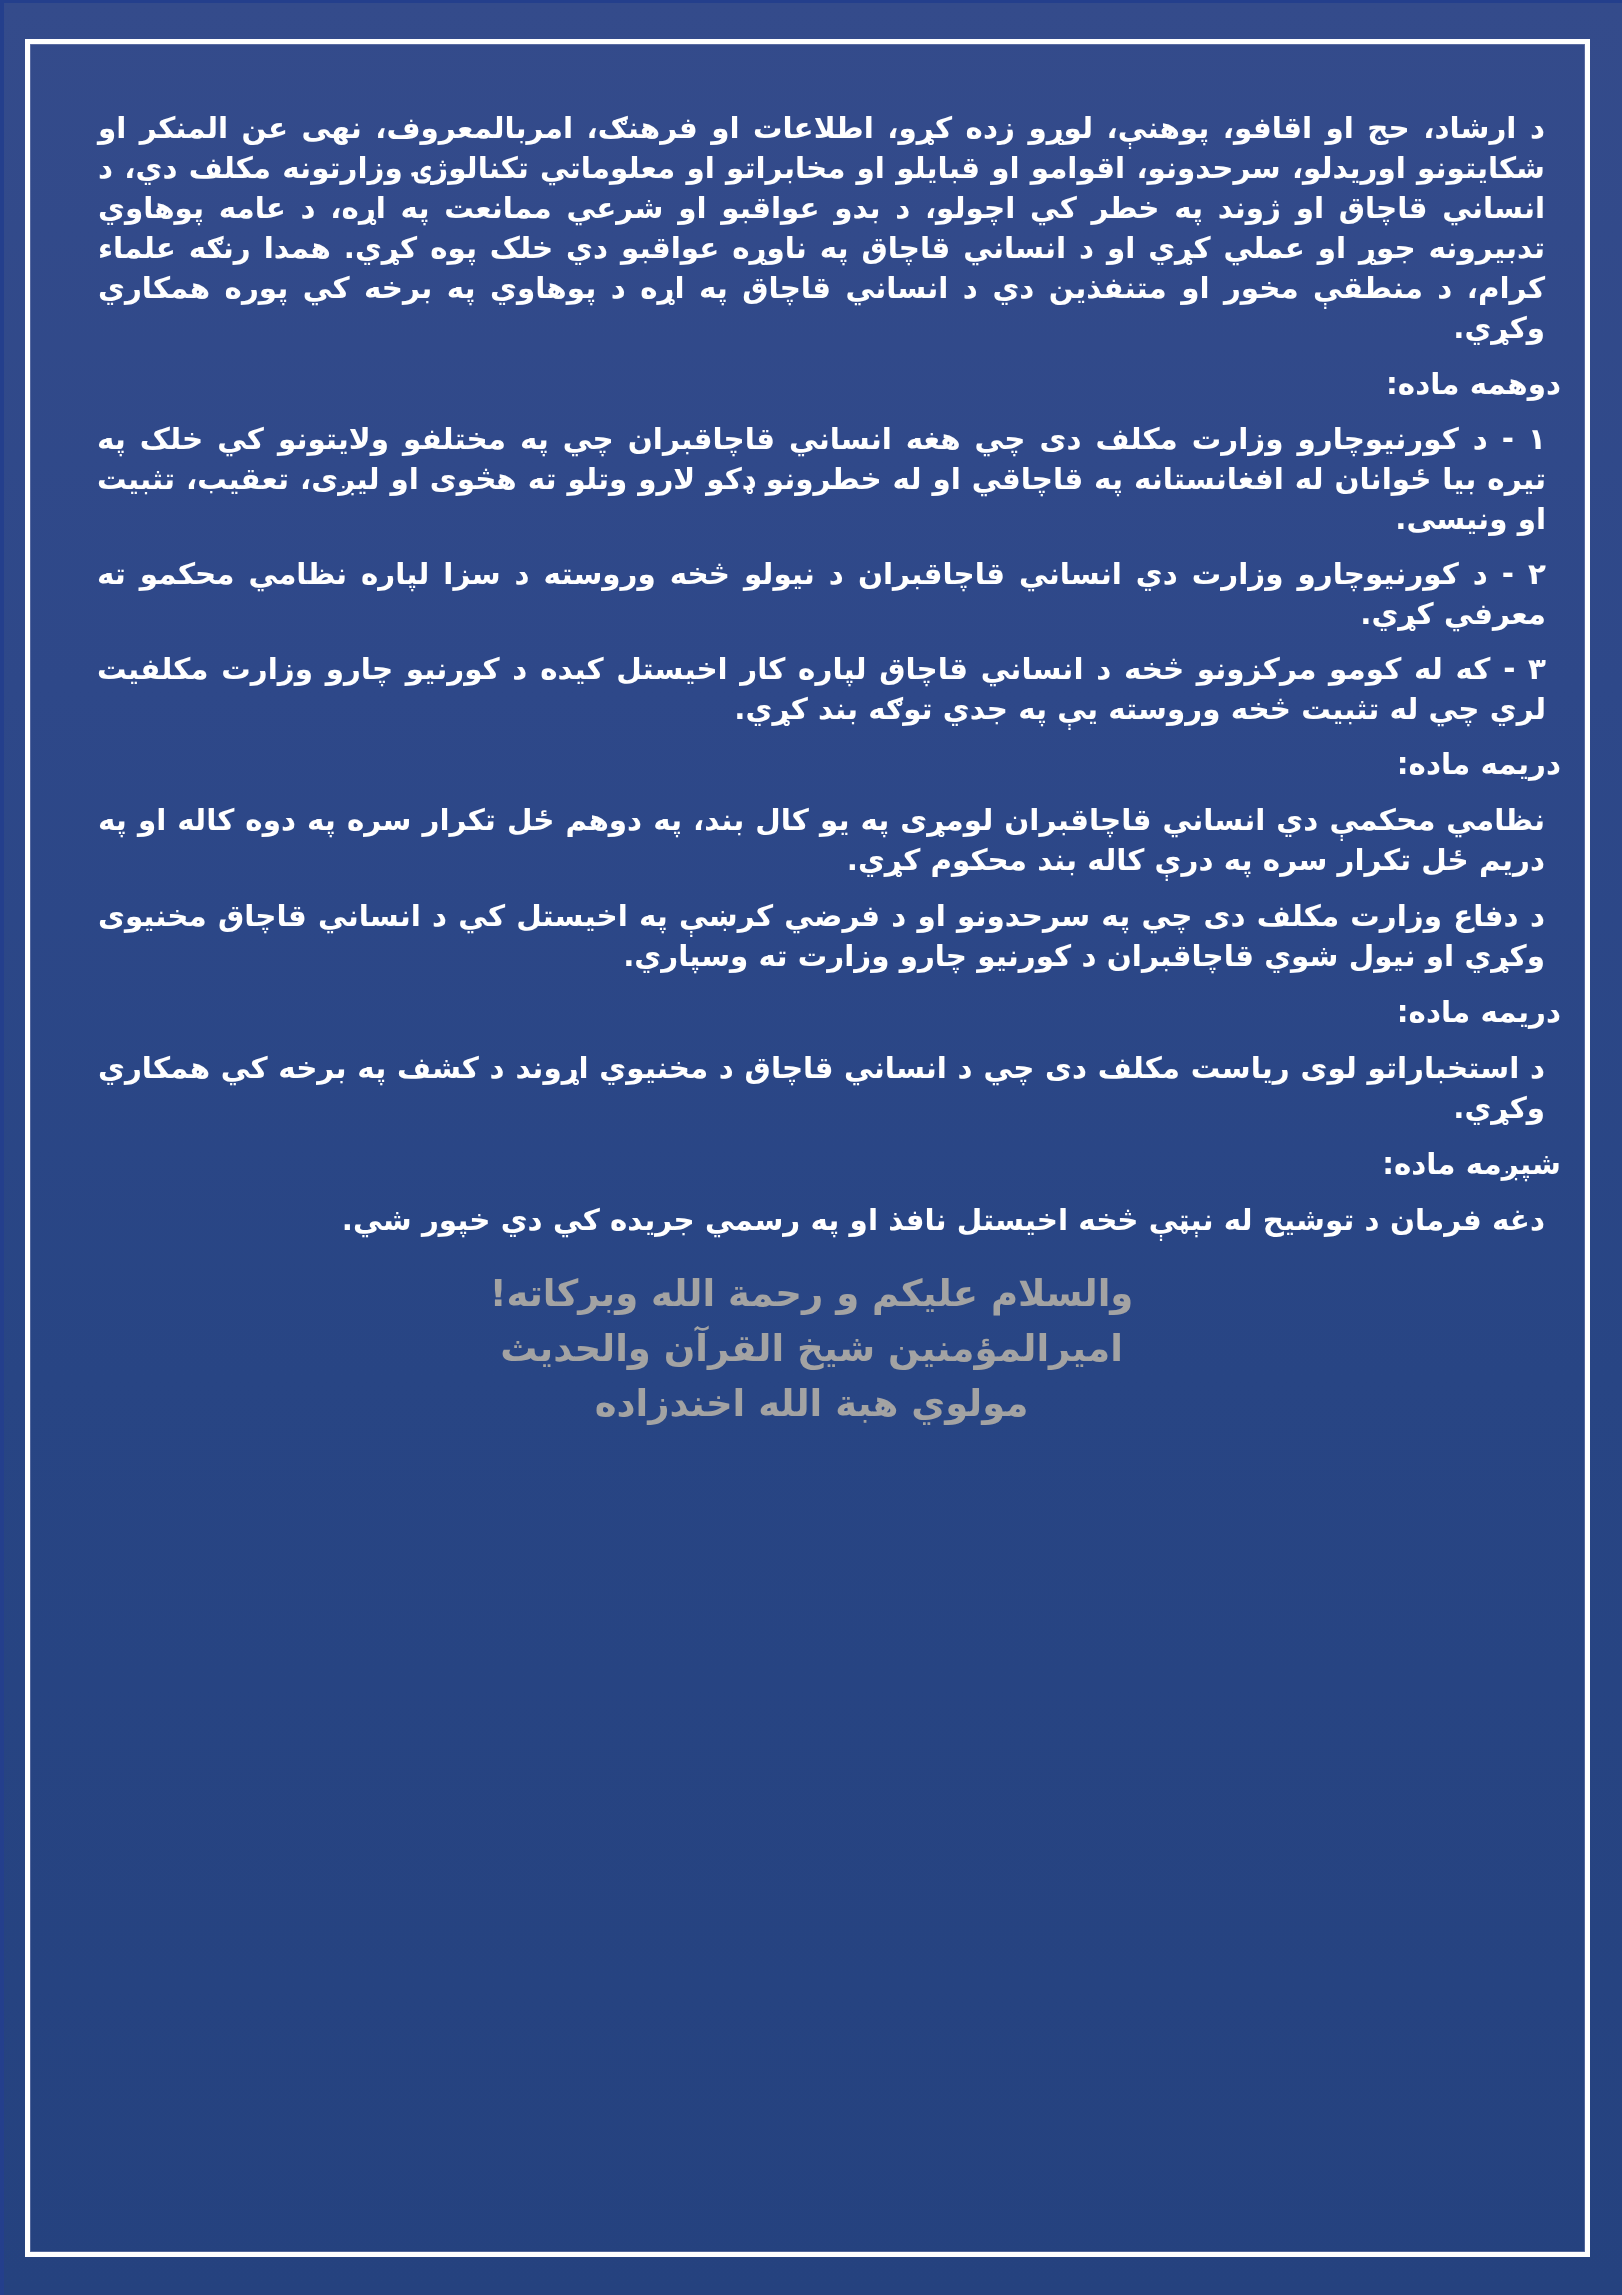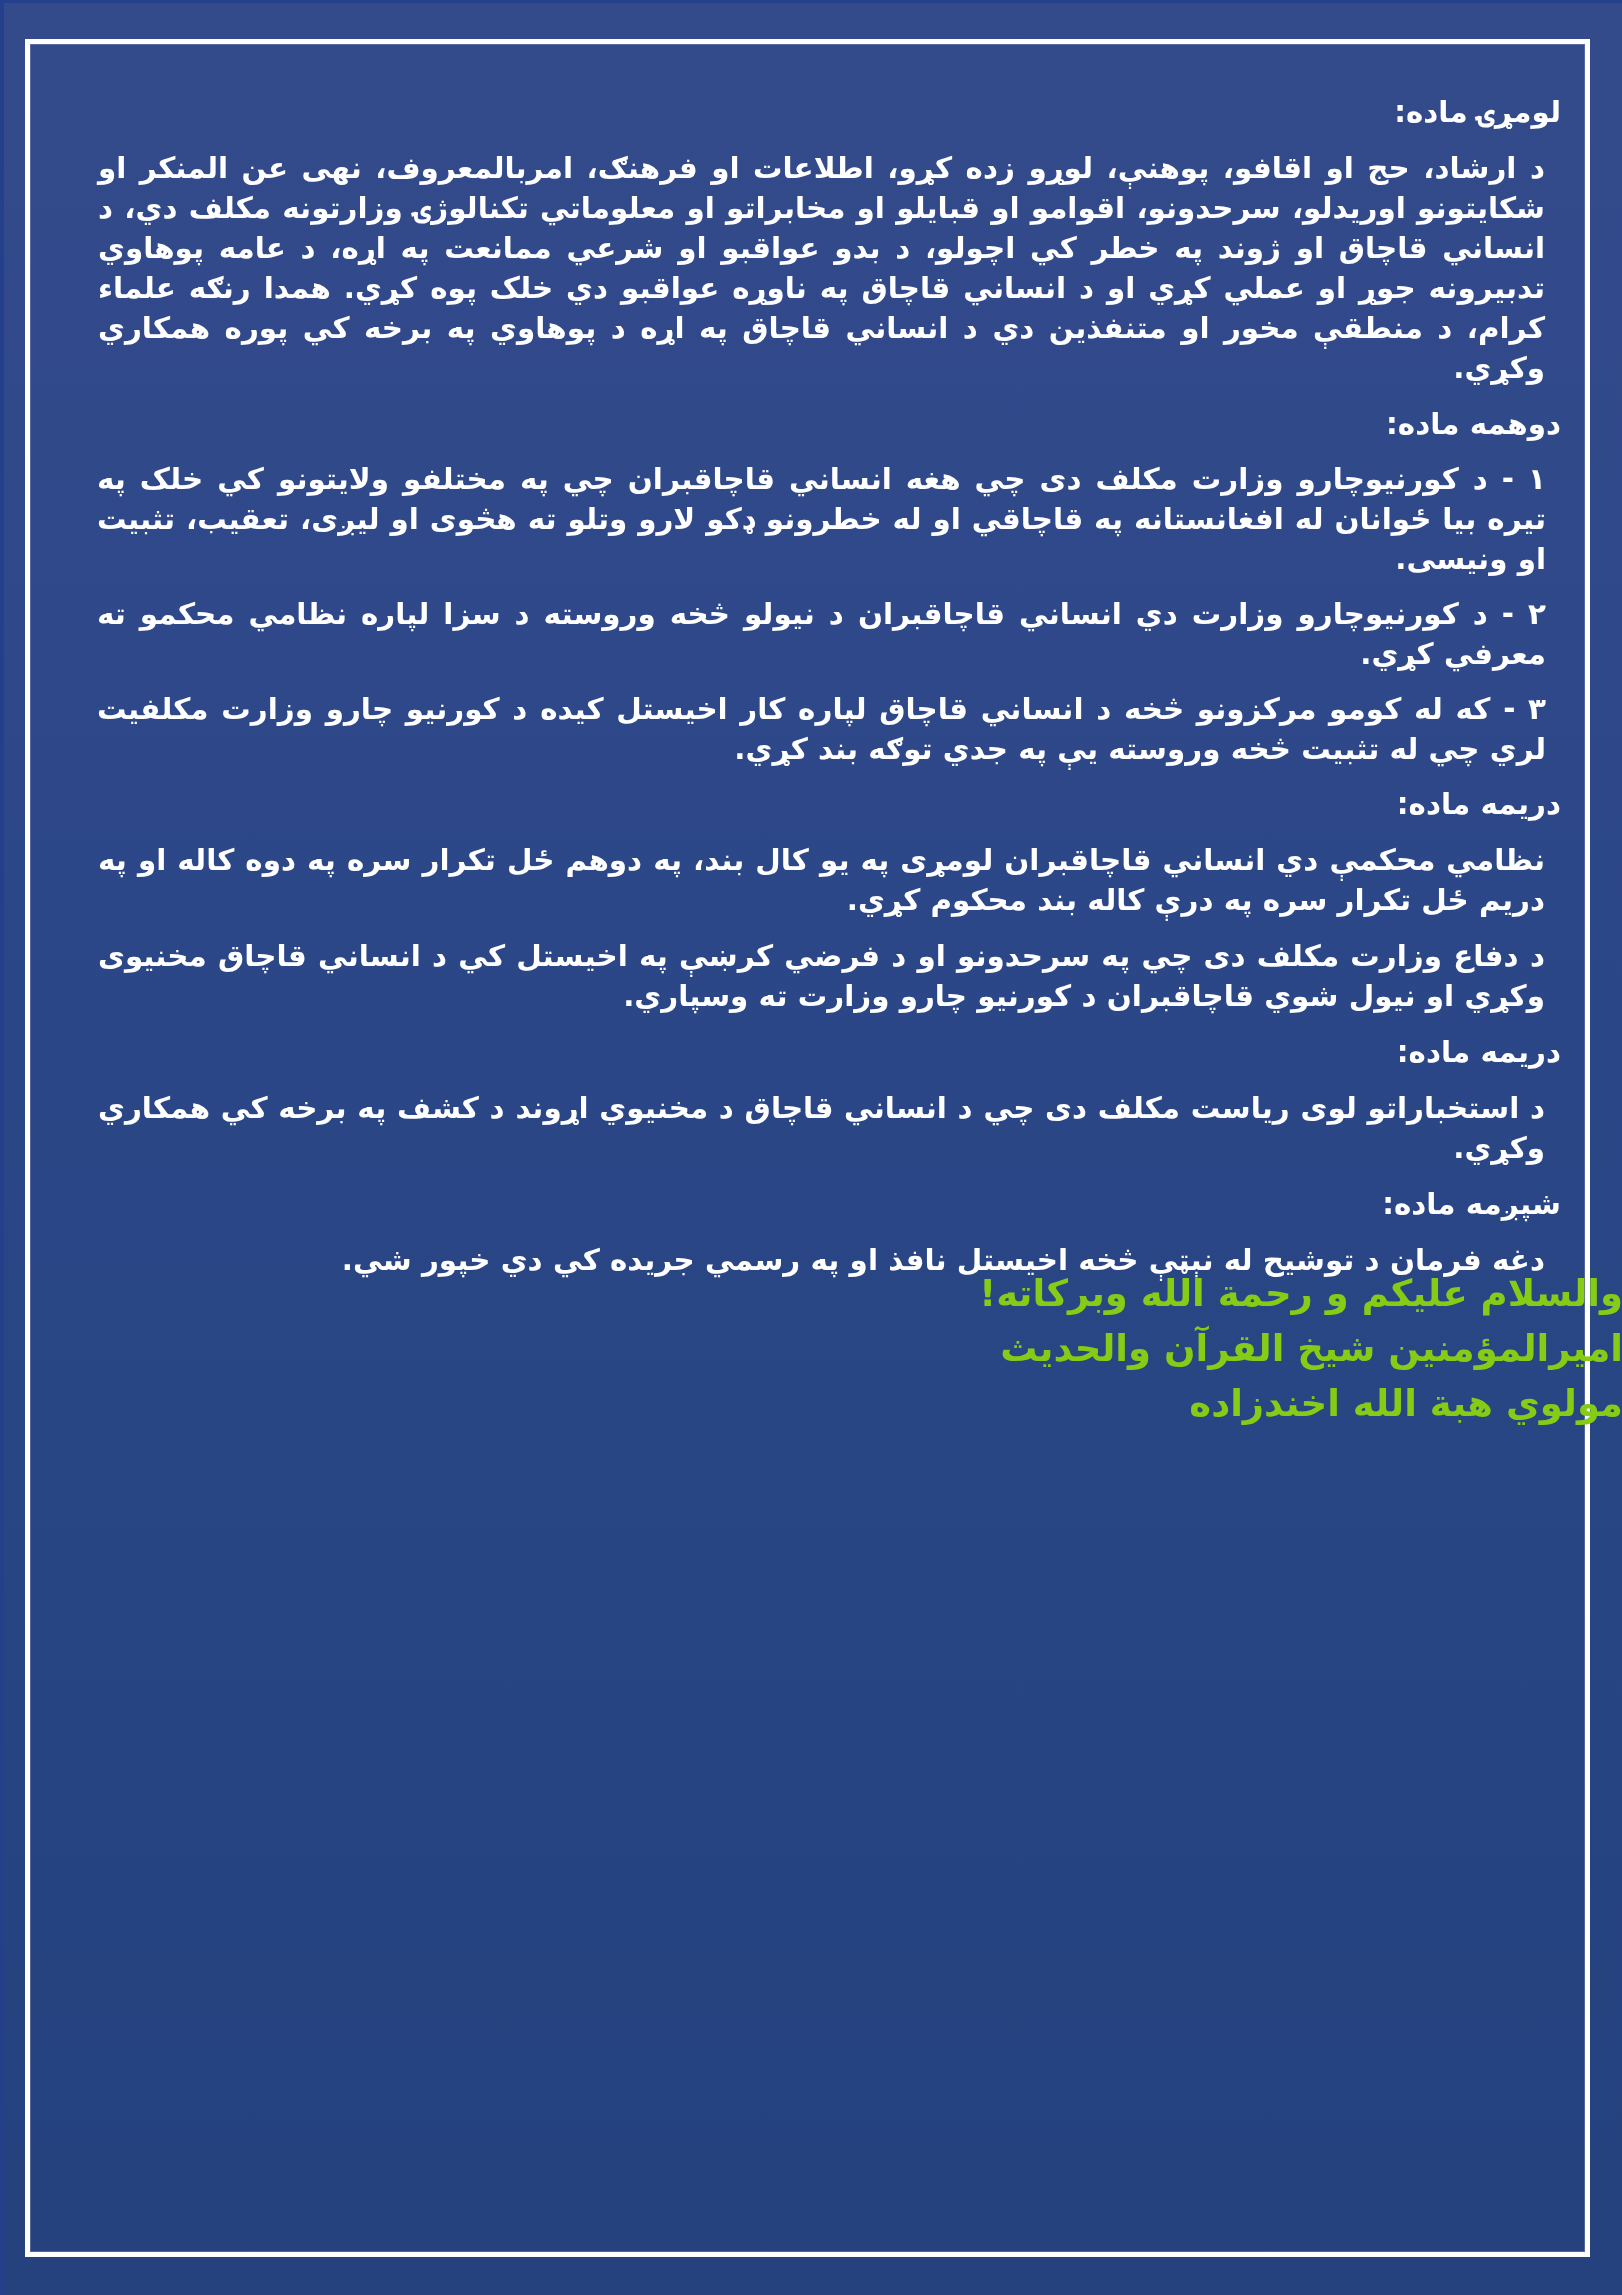--- a/index.html
+++ b/index.html
@@ -66,43 +66,42 @@
     .content .clause {
       display: block;
       margin: 15px;
     }
     .closing {
       position: absolute;
       left: 0;
       right: 0;
       top: 1266px;
       direction: rtl;
-      text-align: right;
-      color: #84cc16;
+      text-align: center;
+      color: #a3a3a3;
       font-family: "DejaVu Sans", sans-serif;
       font-weight: bold;
       font-size: 37px;
       line-height: 55px;
     }
     .closing span {
       display: block;
     }
   </style>
 </head>
 <body>
 
 <div class="page"></div>
 <div class="bg-left"></div>
 <div class="bg-top"></div>
 
 <div class="frame"></div>
 
 <div class="content">
 
-  <span class="article-heading">لومړۍ ماده:</span>
   <p class="article-body">د ارشاد، حج او اقافو، پوهنې، لوړو زده کړو، اطلاعات او فرهنګ، امربالمعروف، نهی عن المنکر او شکایتونو اوریدلو، سرحدونو، اقوامو او قبایلو او مخابراتو او معلوماتي تکنالوژۍ وزارتونه مکلف دي، د انساني قاچاق او ژوند په خطر کي اچولو، د بدو عواقبو او شرعي ممانعت په اړه، د عامه پوهاوي تدبیرونه جوړ او عملي کړي او د انساني قاچاق په ناوړه عواقبو دي خلک پوه کړي. همدا رنګه علماء کرام، د منطقې مخور او متنفذین دي د انساني قاچاق په اړه د پوهاوي په برخه کي پوره همکاري وکړي.</p>
 
   <span class="article-heading">دوهمه ماده:</span>
   <p class="clause">١ - د کورنیوچارو وزارت مکلف دی چي هغه انساني قاچاقبران چي په مختلفو ولایتونو کي خلک په تیره بیا ځوانان له افغانستانه په قاچاقي او له خطرونو ډکو لارو وتلو ته هڅوی او لیږی، تعقیب، تثبیت او ونیسی.</p>
   <p class="clause">٢ - د کورنیوچارو وزارت دي انساني قاچاقبران د نیولو څخه وروسته د سزا لپاره نظامي محکمو ته معرفي کړي.</p>
   <p class="clause">٣ - که له کومو مرکزونو څخه د انساني قاچاق لپاره کار اخیستل کیده د کورنیو چارو وزارت مکلفیت لري چي له تثبیت څخه وروسته یې په جدي توګه بند کړي.</p>
 
   <span class="article-heading">دریمه ماده:</span>
   <p class="article-body">نظامي محکمې دي انساني قاچاقبران لومړی په یو کال بند، په دوهم ځل تکرار سره په دوه کاله او په دریم ځل تکرار سره په درې کاله بند محکوم کړي.</p>
 

